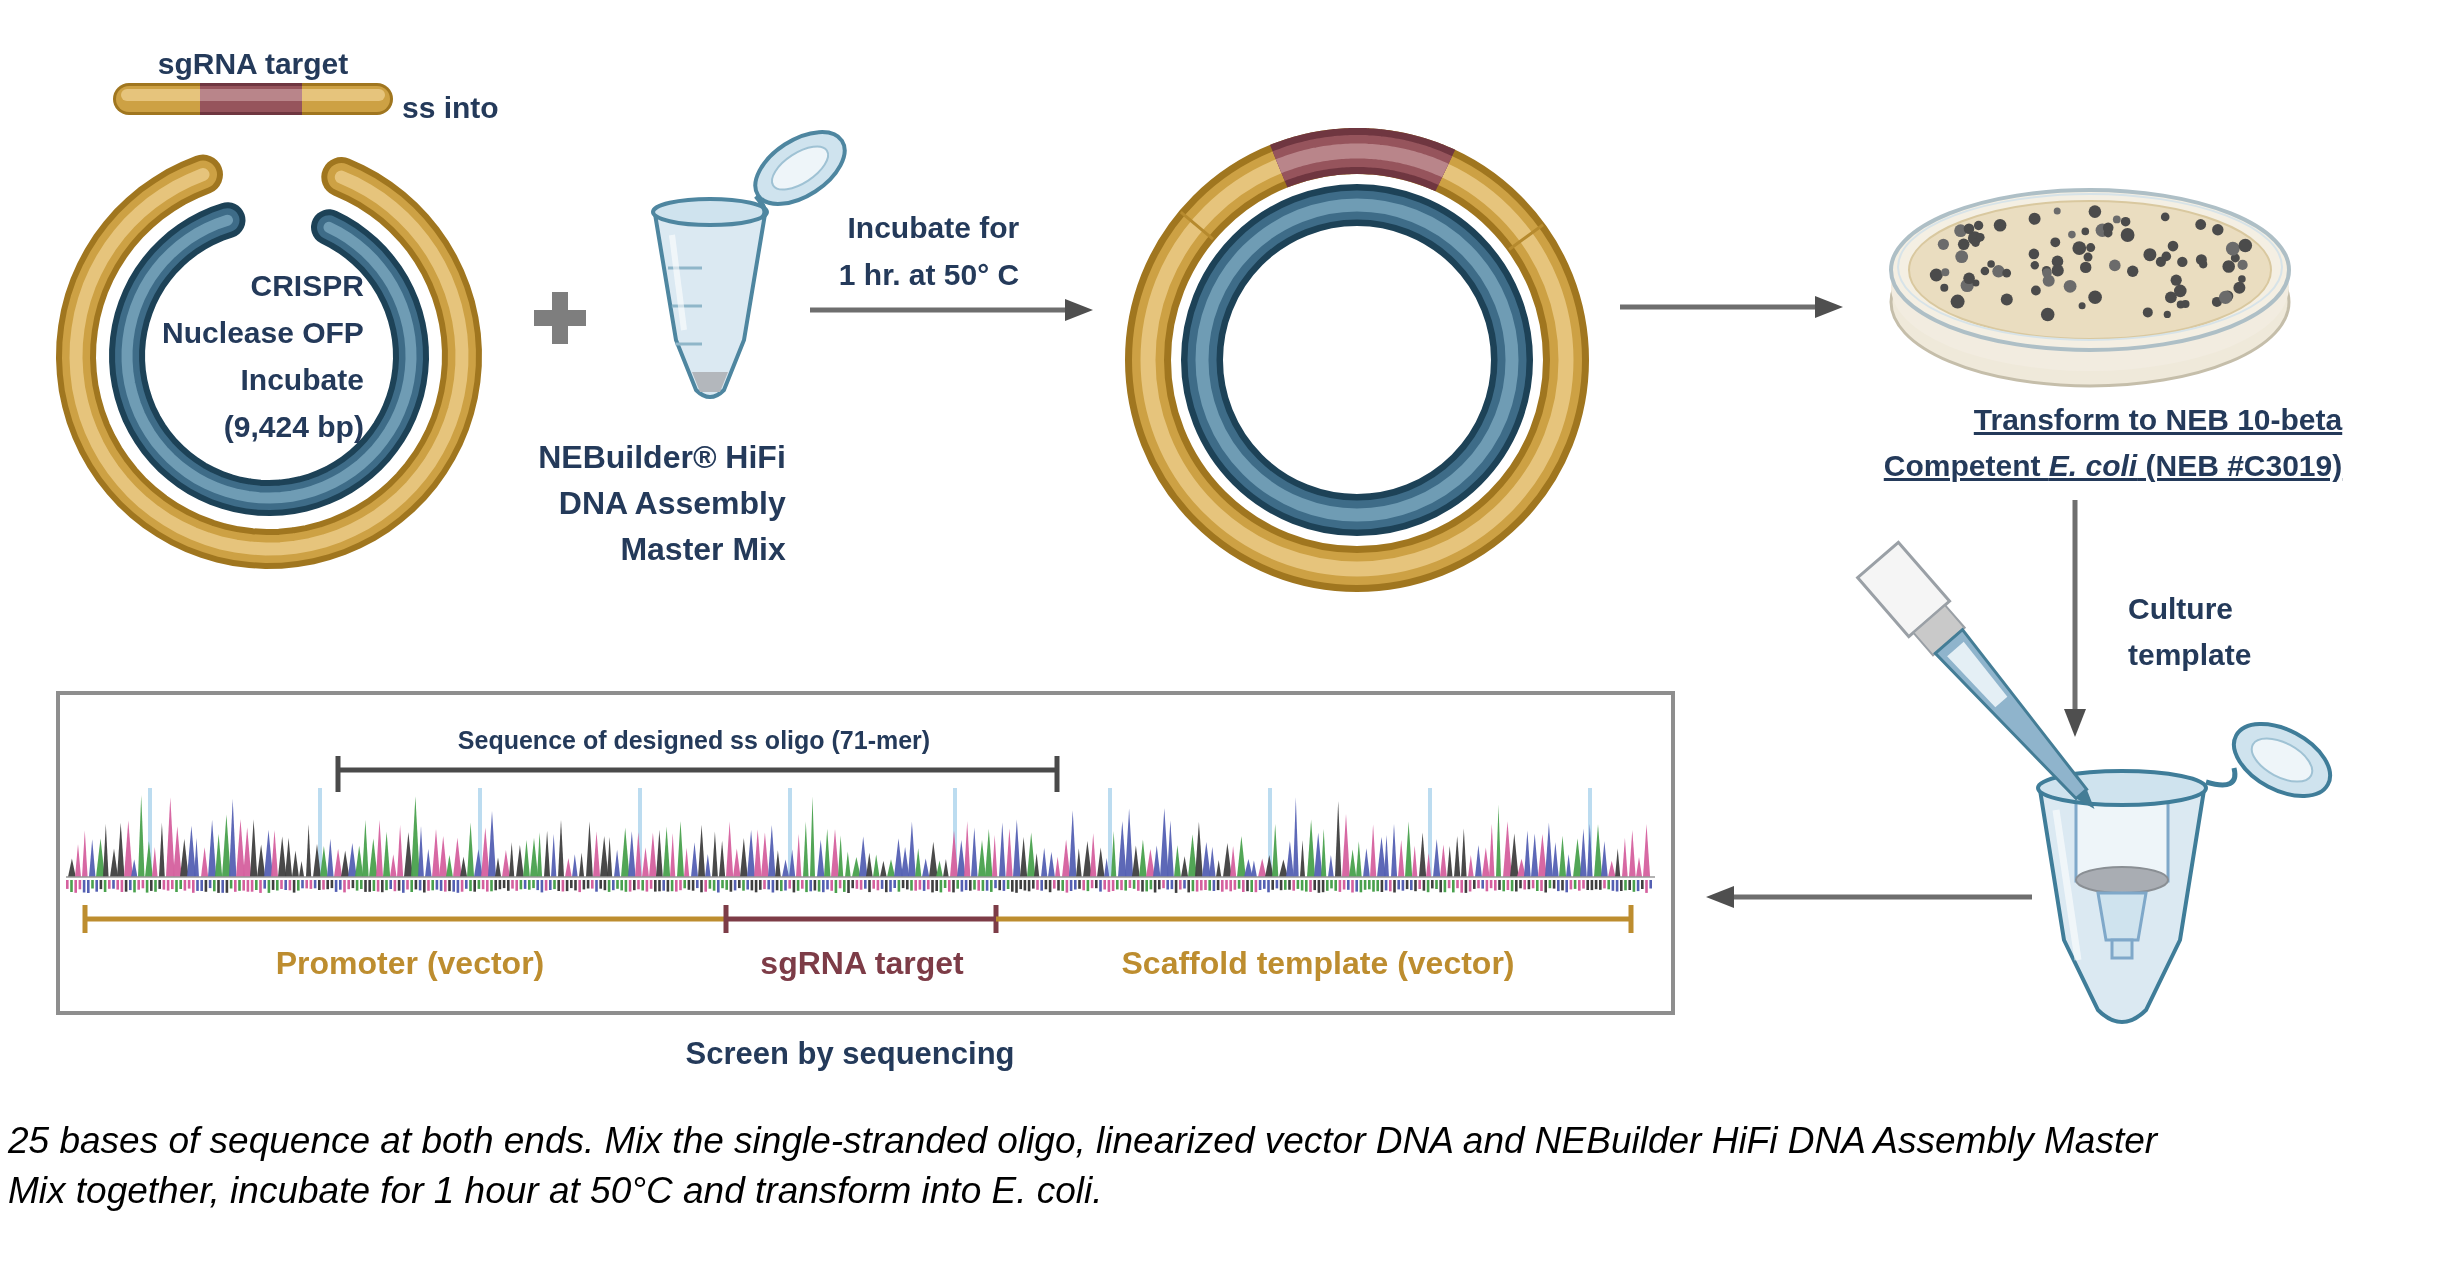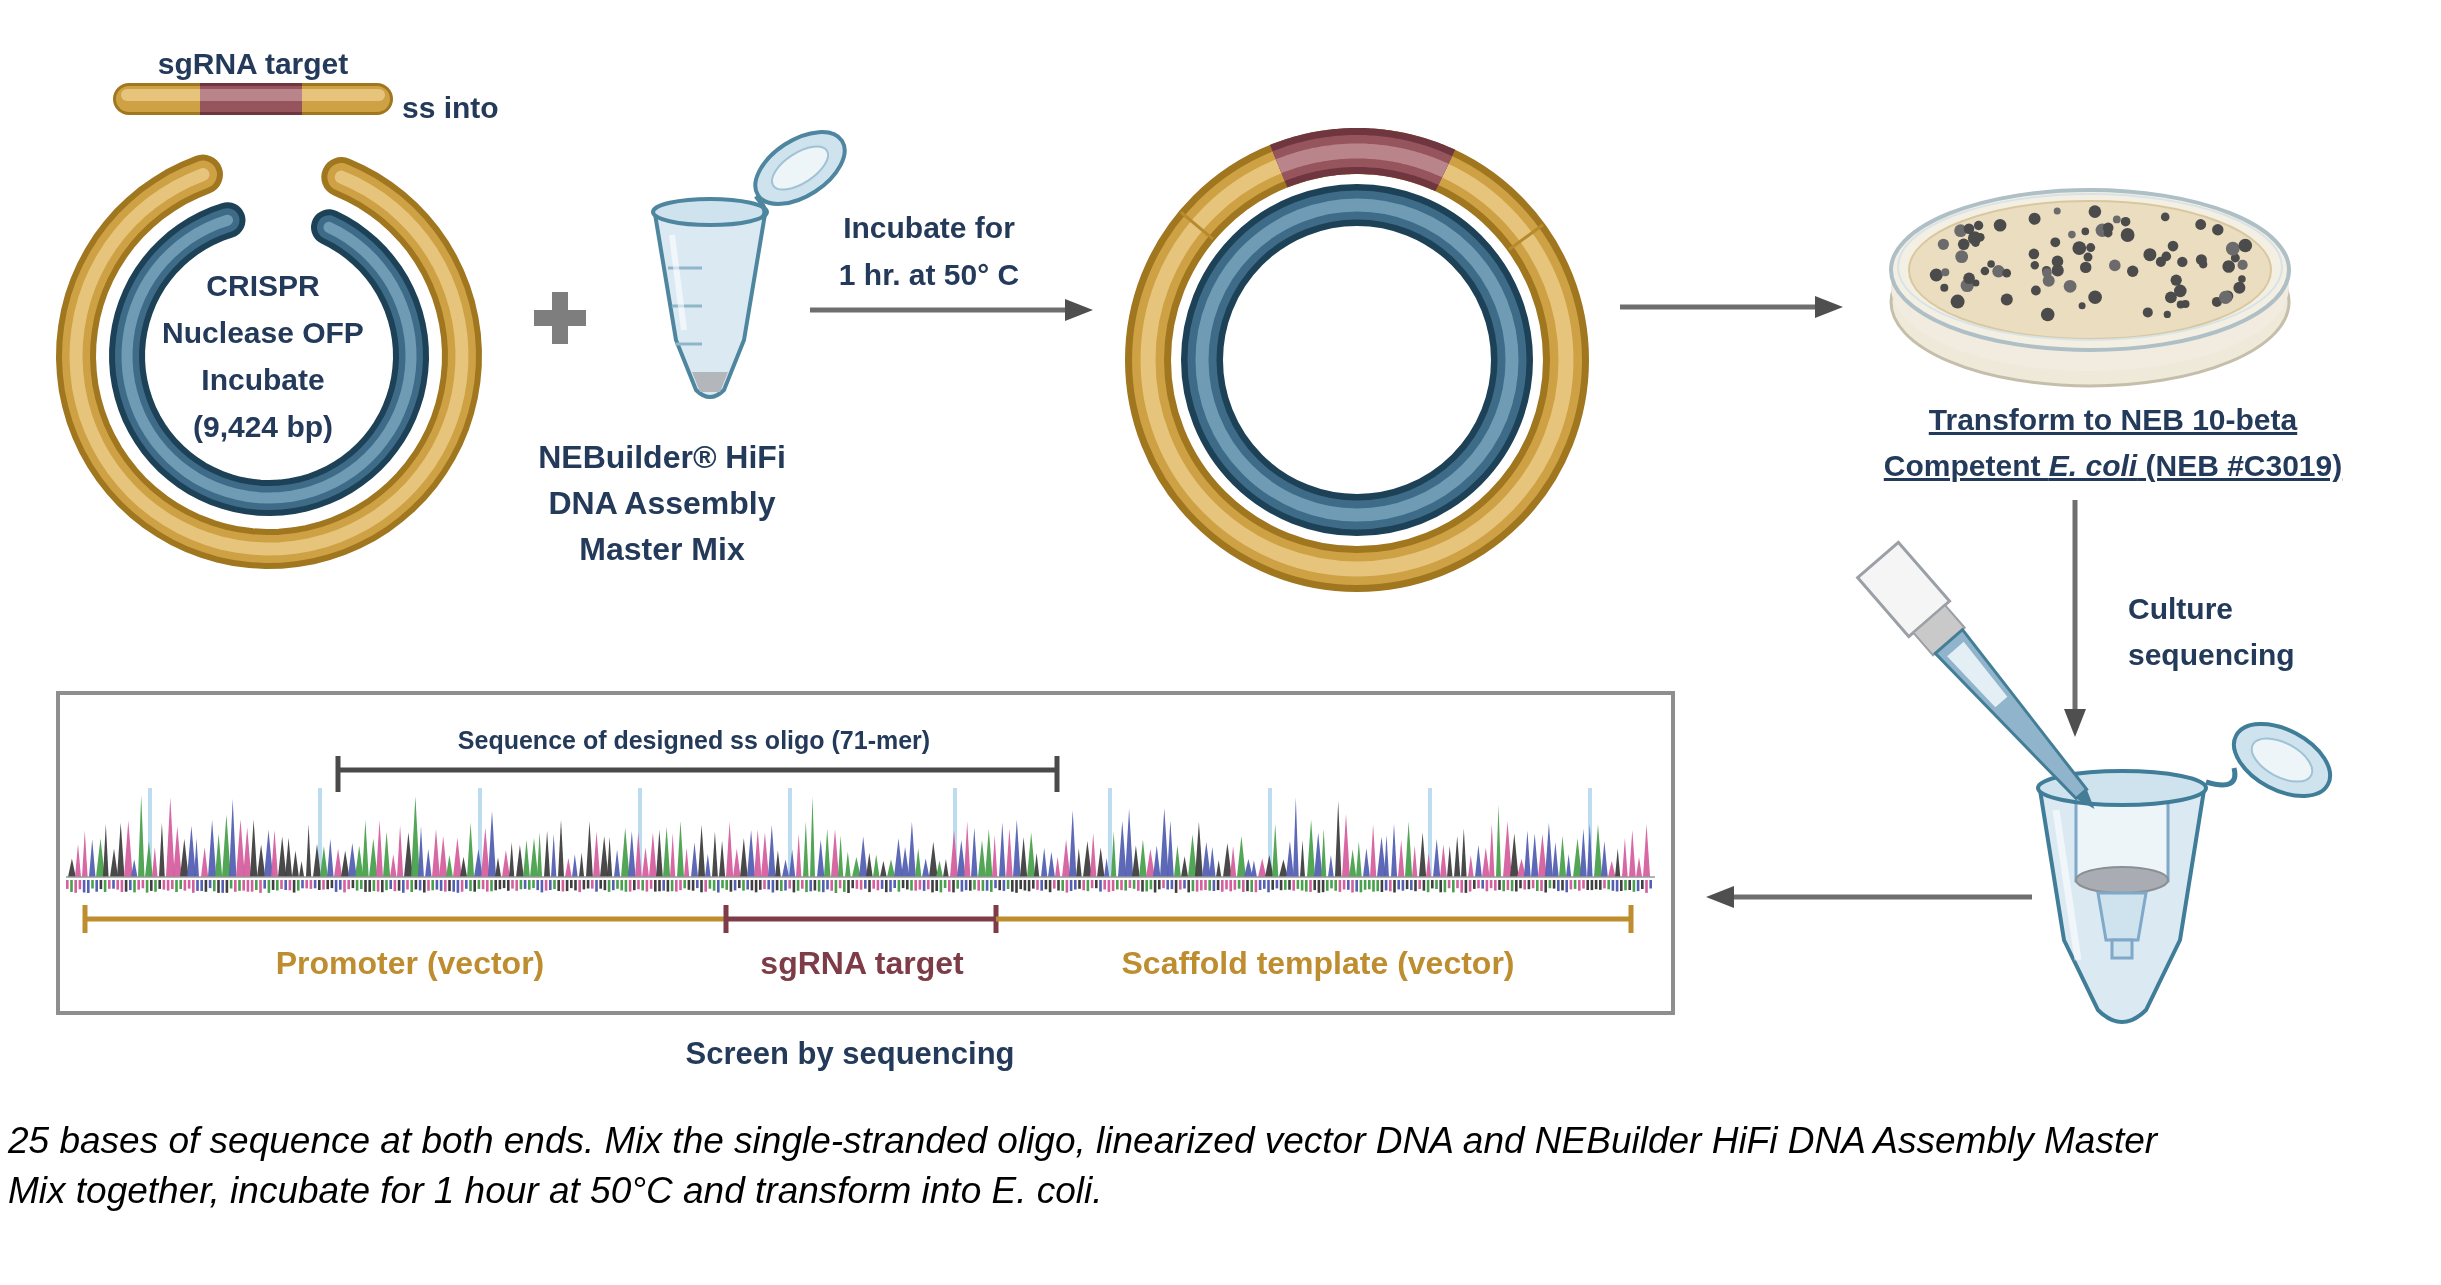--- a/index.html
+++ b/index.html
@@ -1,21 +1,21 @@
 <!DOCTYPE html>
 <html style="--gold: #cda144; --gold-dark: #a0761f; --gold-light: #e6c47c; --blue: #3e6c88; --blue-dark: #1d4257; --blue-light: #6f9cb4; --maroon: #96545c; --maroon-dark: #6f3640; --maroon-light: #b9858a; --navy-text: #243a5a; --gold-text: #bd8d2f; --maroon-text: #7d3c47; --arrow-gray: #6e6e6e; --arrow-head: #4f4f4f; --box-border: #8e8e8e; --trace-g: #3f3f3f; --trace-a: #49a14d; --trace-t: #d5609e; --trace-c: #5460b3; --trace-guide: #bcdcf0; --tube-fill: #dbe9f2; --tube-stroke: #4e86a0; --dish-agar: #eaddc0; --colony: #4b4b4b;"><head>
 <meta charset="utf-8">
 <style>
   html,body{margin:0;padding:0;background:#fff;}
   #stage{position:relative;width:2441px;height:1285px;background:#fff;overflow:hidden;
          font-family:"Liberation Sans",sans-serif;}
   #art{position:absolute;left:0;top:0;}
   .lbl{position:absolute;font-weight:700;font-size:30px;line-height:47px;
        color:var(--navy-text,#243a5a);white-space:nowrap;}
-  .ctr{transform:translateX(-50%);text-align:center;}
+  .ctr{transform:translateX(-50%);text-align:right;}
   .goldtxt{color:var(--gold-text,#bd8d2f);}
   .maroontxt{color:var(--maroon-text,#7d3c47);}
   .small{font-size:32px;line-height:46px;}
   .caption{position:absolute;left:8px;top:1116px;font-style:italic;font-weight:400;
            font-size:37px;line-height:50px;color:#000;white-space:nowrap;}
 </style>
 </head>
 <body>
 
 <div id="stage">
@@ -857,21 +857,21 @@
     <div>1 hr. at 50° C</div>
   </div>
 
   <div class="lbl ctr" style="left:2113px;top:397px;line-height:46px;text-decoration:underline;">
     <div>Transform to NEB 10-beta</div>
     <div><span>Competent </span><i>E. coli</i><span> (NEB #C3019)</span></div>
   </div>
 
   <div class="lbl" style="left:2128px;top:586px;line-height:46px;">
     <div>Culture</div>
-    <div>sequencing</div>
+    <div>template</div>
   </div>
 
 
   <div class="lbl ctr" style="left:694px;top:717px;font-size:25px;">Sequence of designed ss oligo (71-mer)</div>
   <div class="lbl ctr small goldtxt" style="left:410px;top:940px;">Promoter (vector)</div>
   <div class="lbl ctr small maroontxt" style="left:862px;top:940px;">sgRNA target</div>
   <div class="lbl ctr small goldtxt" style="left:1318px;top:940px;">Scaffold template (vector)</div>
   <div class="lbl ctr" style="left:850px;top:1030px;font-size:31px;">Screen by sequencing</div>
 
   <div class="caption">

